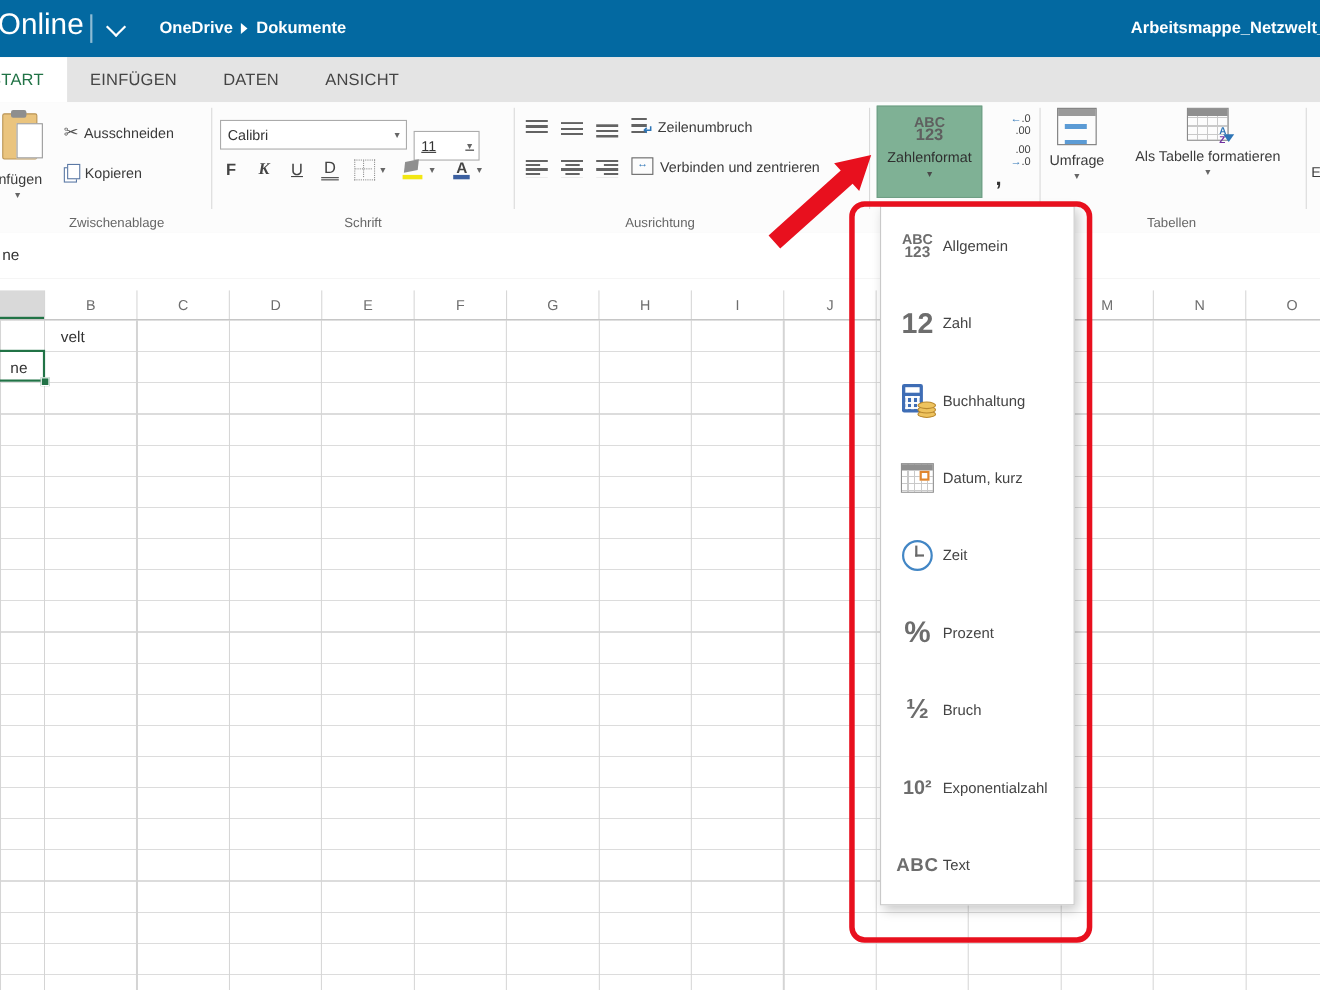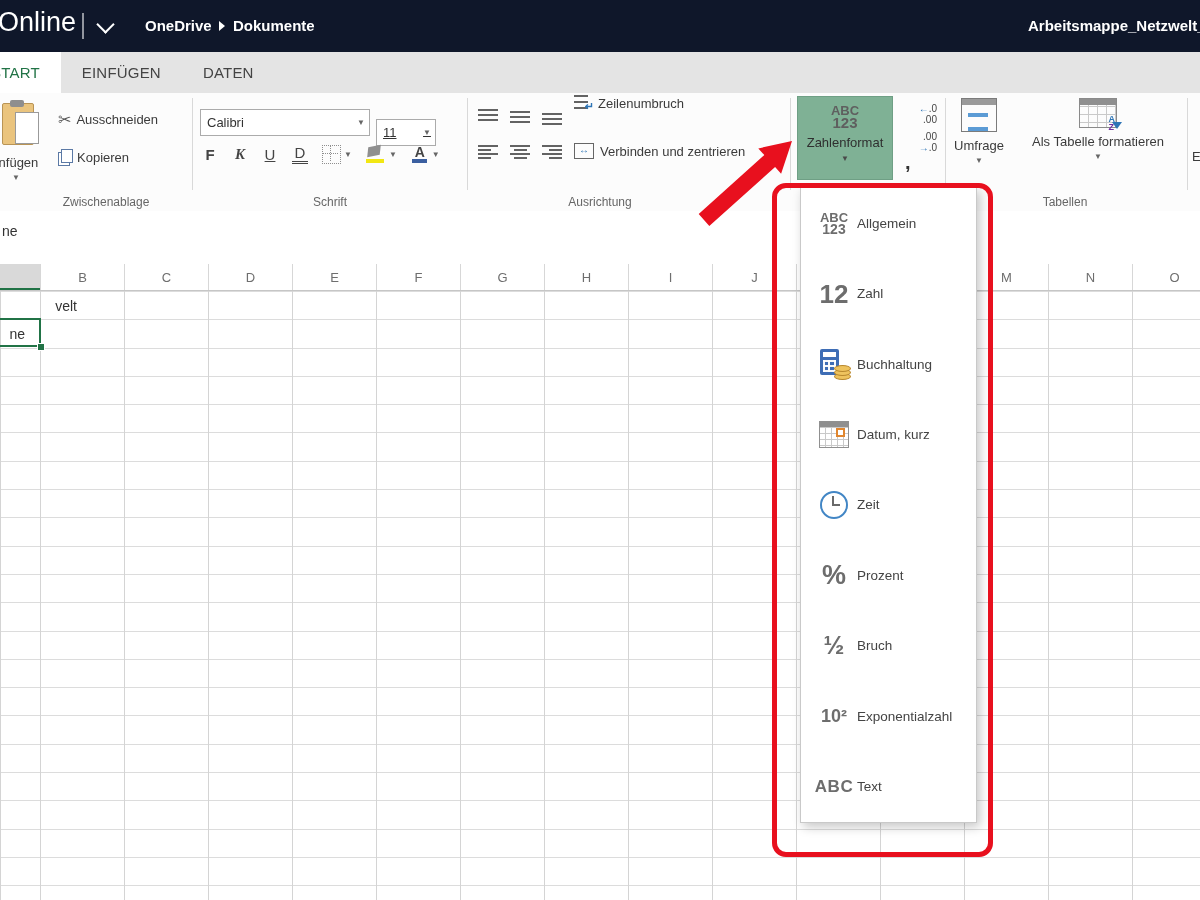--- a/index.html
+++ b/index.html
@@ -1,20 +1,20 @@
 <!DOCTYPE html>
 <html><head>
 <meta charset="utf-8">
 <style>
   html,body{margin:0;padding:0;background:#fff;font-family:"Liberation Sans",sans-serif;}
   #page{position:relative;width:1200px;height:900px;overflow:hidden;background:#fff;}
   .abs{position:absolute;}
 
   
-  #topbar{left:0;top:0;width:1200px;height:52px;background:#0f172a;color:#fff;}
+  #topbar{left:0;top:0;width:1200px;height:52px;background:#0369a1;color:#fff;}
   #brand{left:-2px;top:7px;font-size:27px;font-weight:400;letter-spacing:0;}
   #brand-pipe{left:82px;top:13px;width:2px;height:26px;background:rgba(255,255,255,.55);}
   #brand-chevron{left:99px;top:18px;width:11px;height:11px;border-right:2.5px solid #fff;border-bottom:2.5px solid #fff;transform:rotate(45deg);}
   #bc-root{left:145px;top:17px;font-size:15px;font-weight:700;}
   #bc-arrow{left:219px;top:21px;width:0;height:0;border-left:6px solid #fff;border-top:5px solid transparent;border-bottom:5px solid transparent;}
   #bc-current{left:233px;top:17px;font-size:15px;font-weight:700;}
   #doc-title{left:1028px;top:17px;font-size:15px;font-weight:700;white-space:nowrap;}
 
   
   #tabbar{left:0;top:52px;width:1200px;height:41px;background:#e4e4e4;}
@@ -78,21 +78,21 @@
   #halign-row{left:478px;top:52px;display:flex;gap:12px;align-items:center;}
   .va,.ha{width:20px;height:16px;background-repeat:no-repeat;}
   .va{background-image:repeating-linear-gradient(180deg,#636363 0 2px,transparent 2px 5px);background-size:20px 12px;}
   .va.t{background-position:0 0;}
   .va.m{background-position:0 50%;}
   .va.b{background-position:0 100%;}
   .ha{background-image:repeating-linear-gradient(180deg,#636363 0 2px,transparent 2px 8px),repeating-linear-gradient(180deg,#636363 0 2px,transparent 2px 8px);background-size:20px 16px,13px 16px;background-repeat:no-repeat,no-repeat;}
   .ha.l{background-position:0 0,0 4px;}
   .ha.c{background-position:0 0,50% 4px;}
   .ha.r{background-position:0 0,100% 4px;}
-  #wrap-row{left:574px;top:2px;display:flex;gap:6px;align-items:center;}
+  #wrap-row{left:574px;top:14px;display:flex;gap:6px;align-items:center;}
   #merge-row{left:574px;top:50px;display:flex;gap:6px;align-items:center;}
   .wrapic{width:18px;height:16px;background-image:repeating-linear-gradient(180deg,#636363 0 2px,transparent 2px 6px);background-size:14px 14px;background-repeat:no-repeat;position:relative;}
   .wrapic::after{content:"↵";position:absolute;right:-2px;bottom:-2px;color:#2e75b6;font-weight:700;font-size:11px;}
   .mergeic{width:18px;height:14px;border:1px solid #666;position:relative;font-size:10px;color:#2e75b6;text-align:center;line-height:12px;font-weight:700;}
 
   
   #zahlen-btn{left:797px;top:3px;width:96px;height:84px;background:#7fb195;border:1px solid #6f9f85;box-sizing:border-box;text-align:center;}
   .gstack{display:flex;flex-direction:column;align-items:center;line-height:1;color:#5f5f5f;font-weight:700;}
   #zahlen-btn .gstack{margin-top:7px;}
   #zahlen-btn .g1{font-size:13px;letter-spacing:0;}
@@ -208,20 +208,23 @@
 
         <div class="tab">
           <span>EINFÜGEN</span>
         </div>
 
         <div class="tab">
           <span>DATEN</span>
         </div>
 
 
+        <div class="tab">
+          <span>ANSICHT</span>
+        </div>
       </div>
     <div id="searchbox" class="abs">
       <input id="search-input" placeholder="Was möchten Sie tun?" style="">
       <span id="bulb"></span>
     </div>
     <div id="tab-divider" class="abs"></div>
     <div id="open-excel" class="abs">IN EXCEL ÖFFNEN</div>
   </div>
 
   <div id="ribbon" class="abs">

